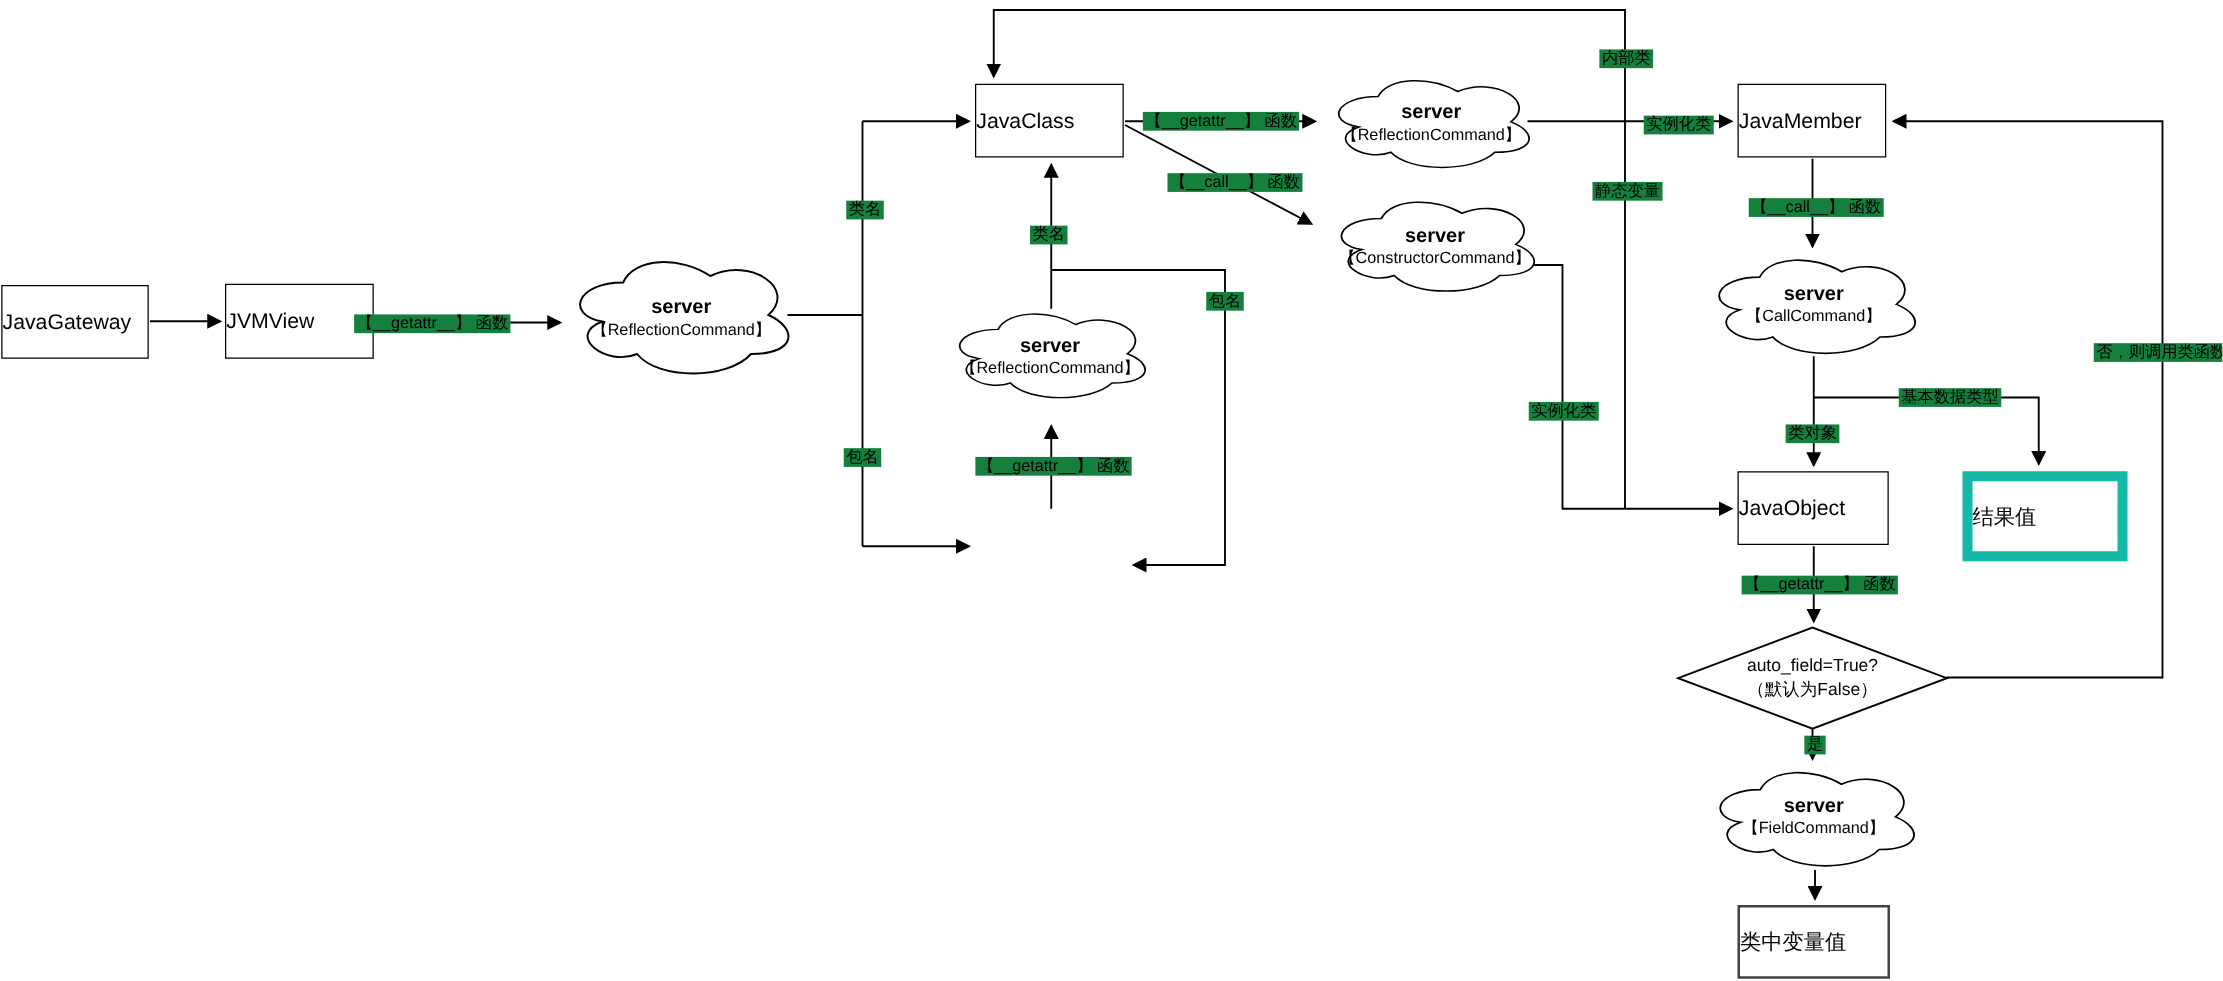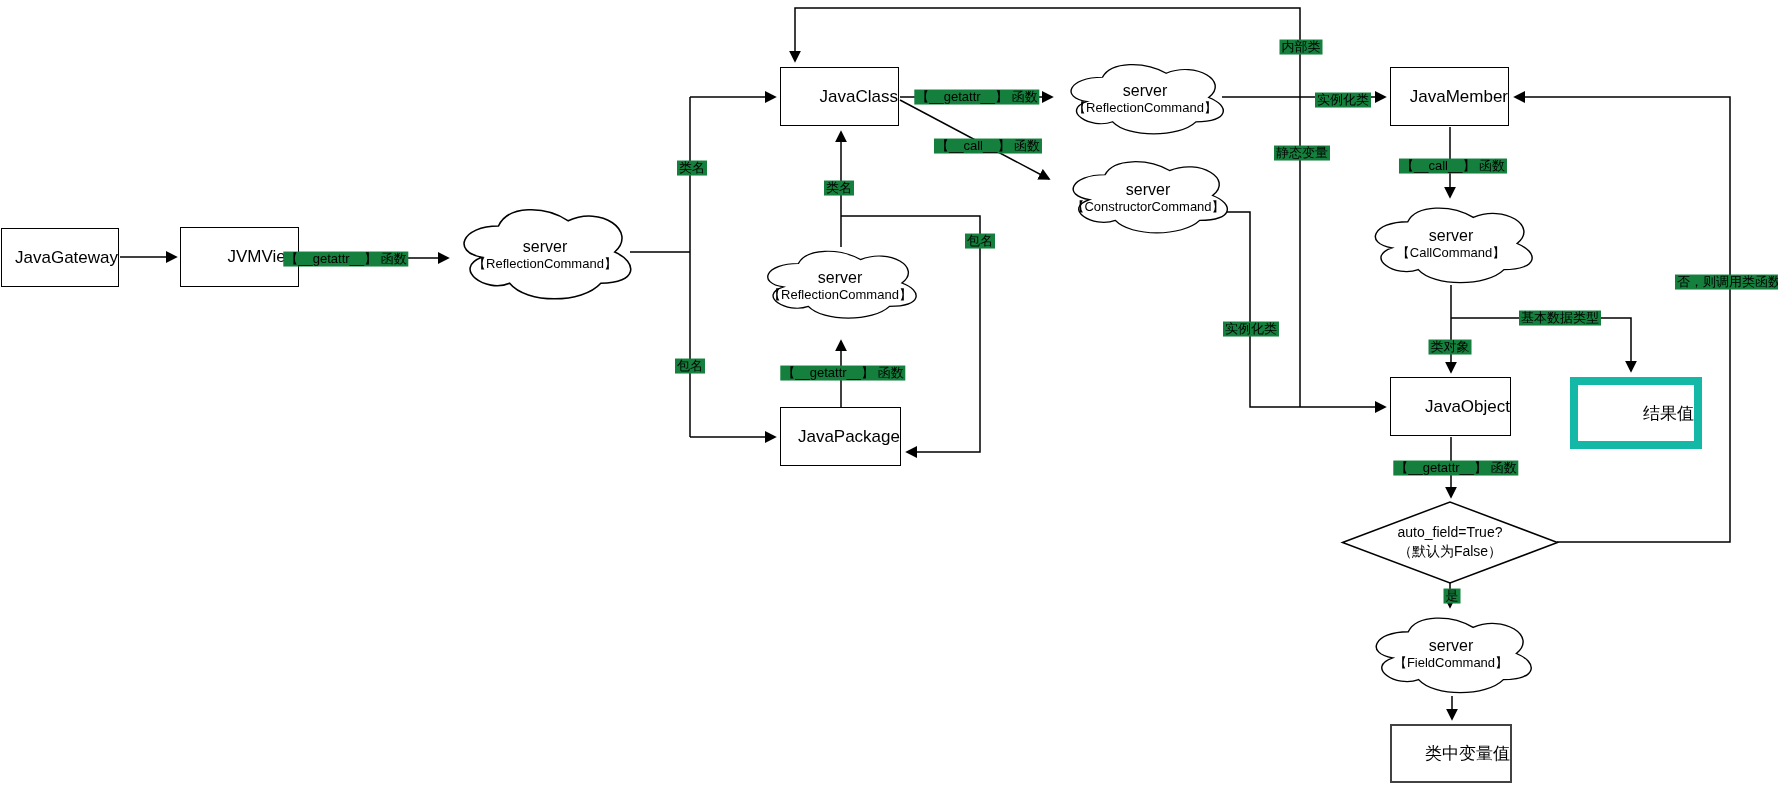--- a/index.html
+++ b/index.html
@@ -1,27 +1,27 @@
 <!DOCTYPE html>
 <html><head>
 <meta charset="utf-8">
 <style>
   html,body{margin:0;padding:0;background:#fff;}
   .canvas{position:relative;width:1778px;height:785px;background:#ffffff;
           font-family:"Liberation Sans","DejaVu Sans",sans-serif;color:#000;overflow:hidden;}
   .canvas > svg{position:absolute;left:0;top:0;}
   .node{position:absolute;background:#fff;border:1.5px solid #000;
-        display:flex;align-items:center;justify-content:flex-end;
+        display:flex;align-items:center;justify-content:flex-start;
         font-size:17px;white-space:nowrap;}
   .node.gray{border:8px solid #14b8a6;}
   .node.dark{border:2px solid #424242;font-family:Liberation Mono, monospace;}
   .elbl{position:absolute;transform:translate(-50%,-50%);background:#15803d;
         font-size:13px;white-space:nowrap;padding:0 2px;line-height:1.15;}
   .cloud-label{position:absolute;transform:translate(-50%,-50%);text-align:center;line-height:1.2;white-space:nowrap;}
-  .cloud-label .ct{display:block;font-weight:normal;font-size:16px;}
+  .cloud-label .ct{display:block;font-weight:bold;font-size:16px;}
   .cloud-label .cs{display:block;font-size:13px;}
   .decision-label{position:absolute;transform:translate(-50%,-50%);
         text-align:center;font-size:14px;line-height:1.35;white-space:nowrap;}
 </style>
 </head>
 <body>
 
 <div class="canvas">
 
   <svg width="1778" height="785" viewBox="0 0 1778 785">
@@ -67,23 +67,20 @@
   </svg>
 
   <div class="node" style="left:180px;top:227px;width:117px;height:58px;">
     <span>JVMView</span>
   </div>
   <div class="node" style="left:1px;top:228px;width:116px;height:57px;">
     <span>JavaGateway</span>
   </div>
   <div class="node" style="left:780px;top:67px;width:117px;height:57px;">
     <span>JavaClass</span>
-  </div>
-  <div class="node" style="left:780px;top:407px;width:119px;height:57px;">
-    <span>JavaPackage</span>
   </div>
   <div class="node" style="left:1390px;top:67px;width:117px;height:57px;">
     <span>JavaMember</span>
   </div>
   <div class="node" style="left:1390px;top:377px;width:119px;height:57px;">
     <span>JavaObject</span>
   </div>
   <div class="node gray" style="left:1570px;top:377px;width:116px;height:56px;">
     <span>结果值</span>
   </div>

